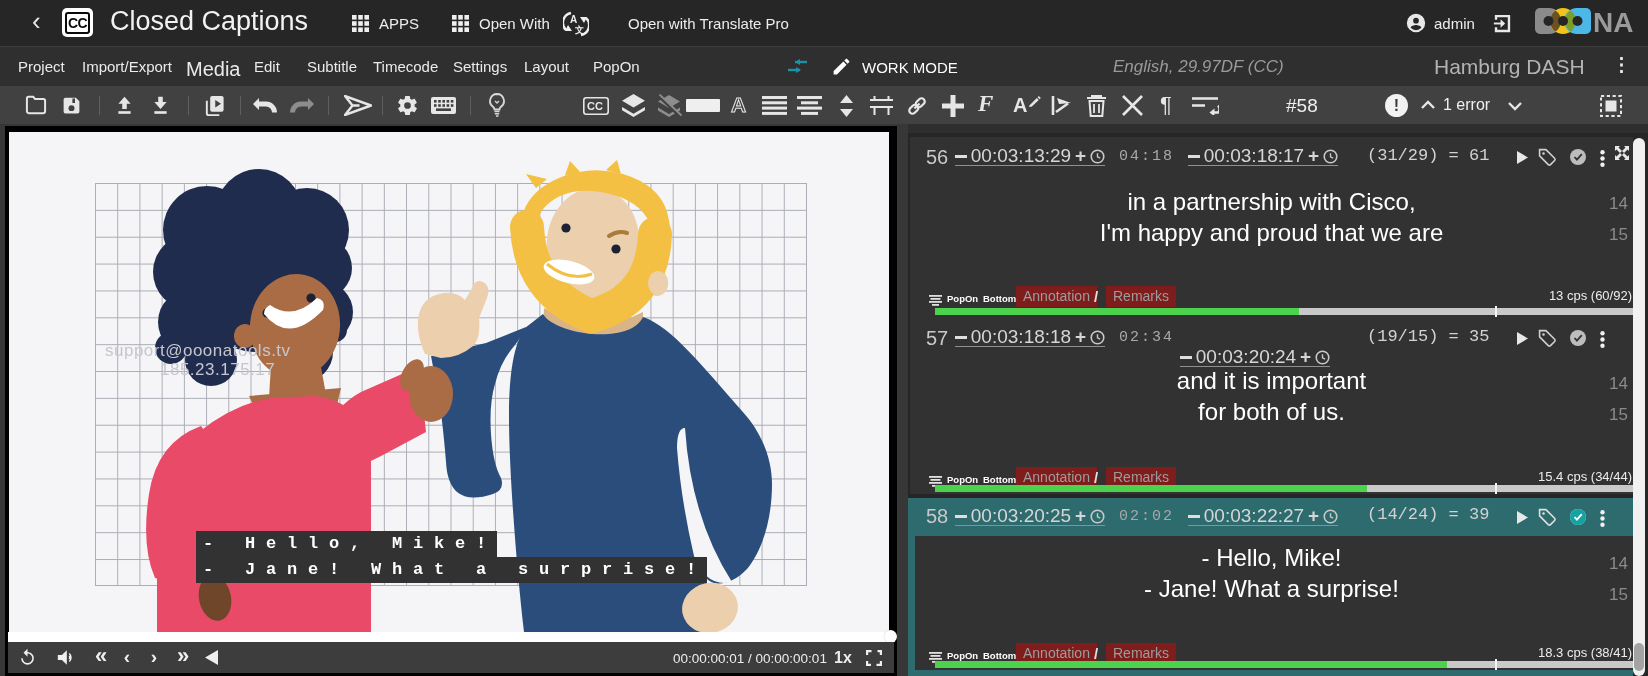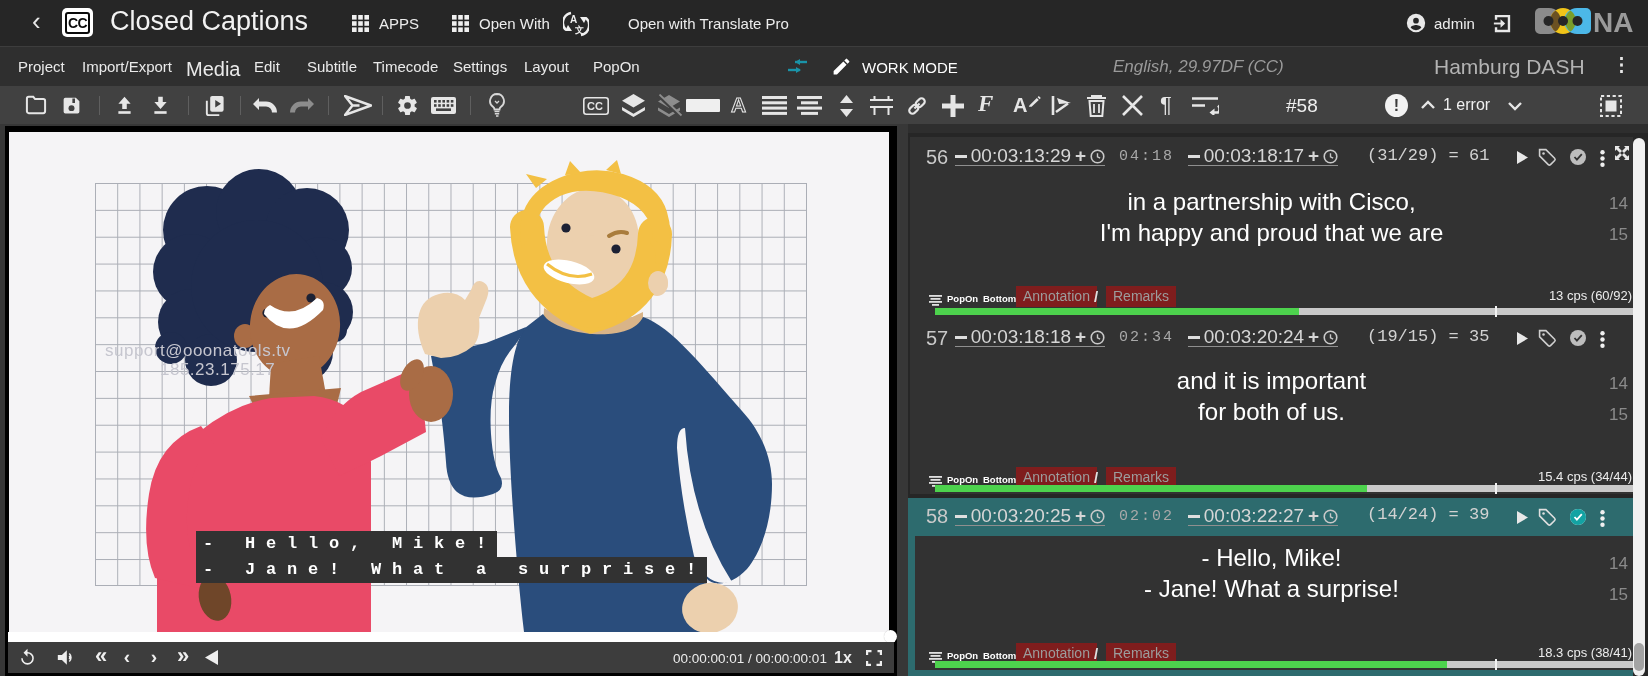--- a/index.html
+++ b/index.html
@@ -475,21 +475,21 @@
         </div>
     </div>
 
     <div class="row" style="top:194px;height:176px;">
       <div class="rnum">57</div>
       <div class="tcg" style="left:45px;"><span class="tcminus"></span> 00:03:18:18 <span class="tcplus">+</span> <svg width="15" height="15" viewBox="0 0 16 16" style="vertical-align:-2px">
             <circle cx="8" cy="8" r="6.7" fill="none" stroke="#c9c9c9" stroke-width="1.7"></circle>
             <path d="M8 4.5 V8.3 L10.8 9.8" fill="none" stroke="#c9c9c9" stroke-width="1.5"></path>
           </svg></div>
       <div class="dur" style="left:209px;">02:34</div>
-      <div class="tcg" style="left:278px;"><span class="tcminus"></span> 00:03:20:24 <span class="tcplus">+</span> <svg width="15" height="15" viewBox="0 0 16 16" style="vertical-align:-2px">
+      <div class="tcg" style="left:270px;margin-top:20px;"><span class="tcminus"></span> 00:03:20:24 <span class="tcplus">+</span> <svg width="15" height="15" viewBox="0 0 16 16" style="vertical-align:-2px">
             <circle cx="8" cy="8" r="6.7" fill="none" stroke="#c9c9c9" stroke-width="1.7"></circle>
             <path d="M8 4.5 V8.3 L10.8 9.8" fill="none" stroke="#c9c9c9" stroke-width="1.5"></path>
           </svg></div>
       <div class="cnt" style="left:457px;">(19/15) = 35</div>
       <svg class="abs" style="left:607px;top:14px;" width="11" height="13" viewBox="0 0 11 13">
           <path d="M0 0 L11 6.5 0 13 z" fill="#e8e8e8"></path>
         </svg>
       <svg class="abs" style="left:628px;top:11px;" width="19" height="19" viewBox="0 0 24 24">
           <path d="M2 2 h8 l11 11 a2 2 0 0 1 0 2.8 l-5.2 5.2 a2 2 0 0 1-2.8 0 L2 10 z" fill="none" stroke="#cfcfcf" stroke-width="2"></path>
           <circle cx="7" cy="7" r="1.6" fill="#cfcfcf"></circle>

